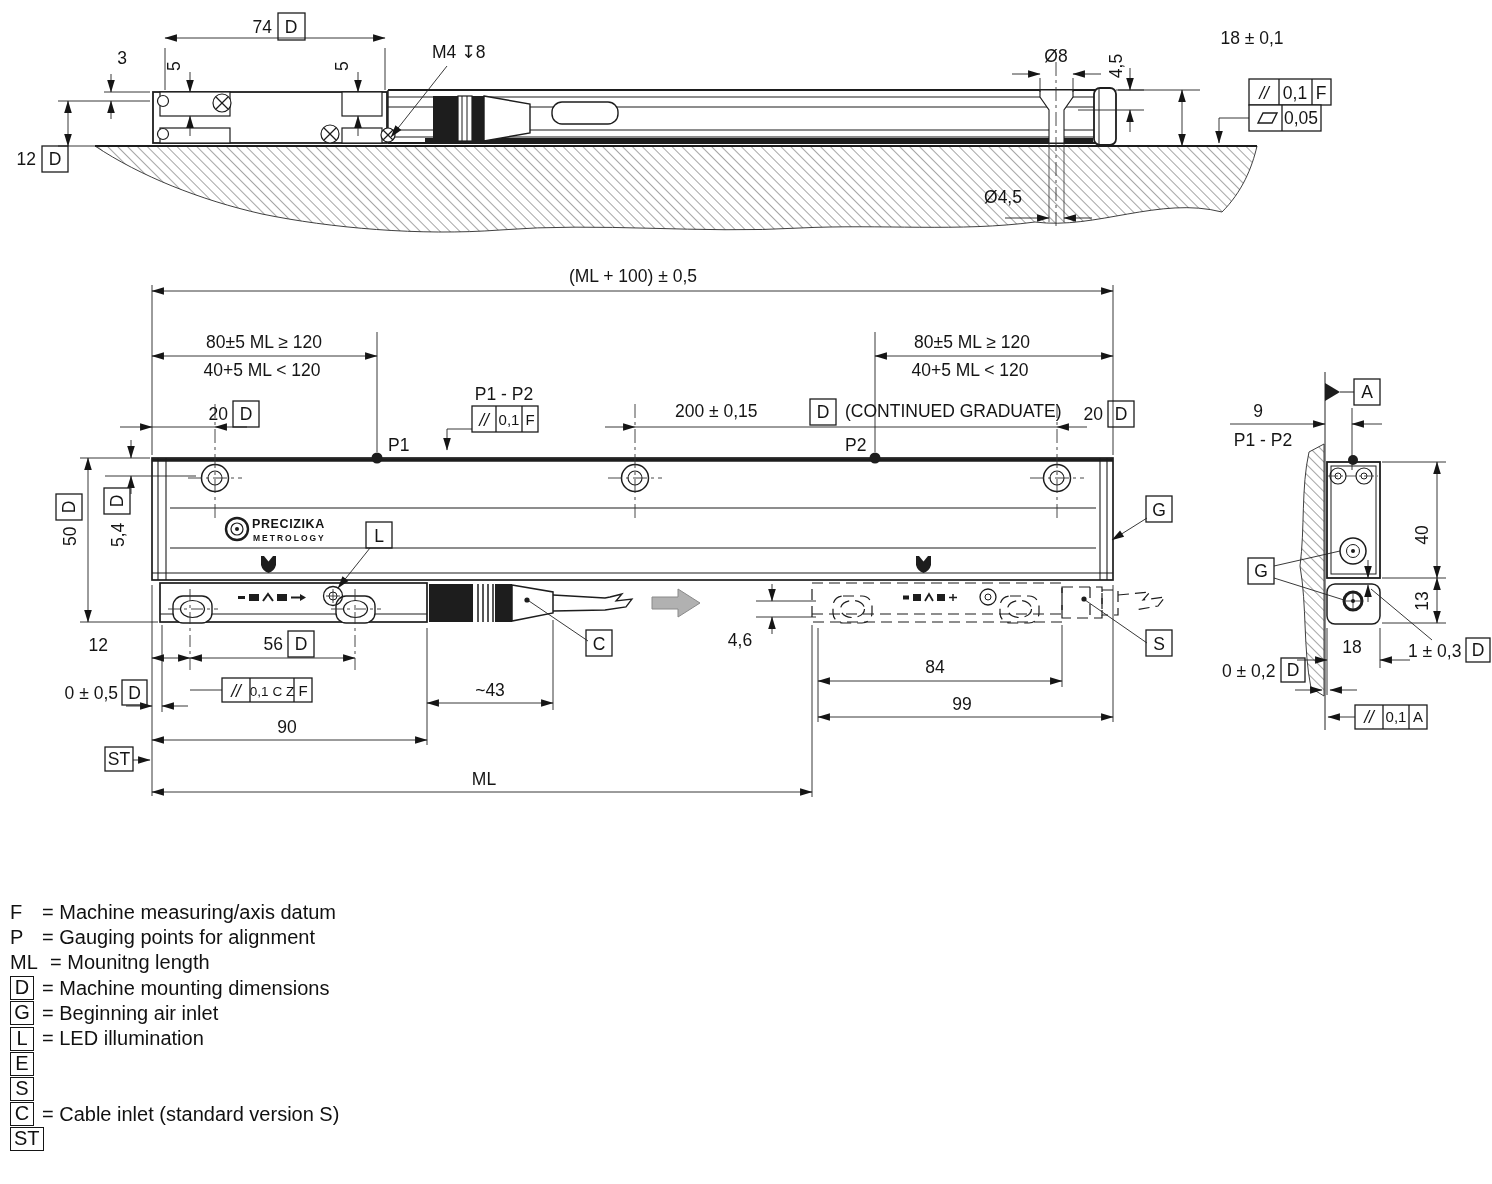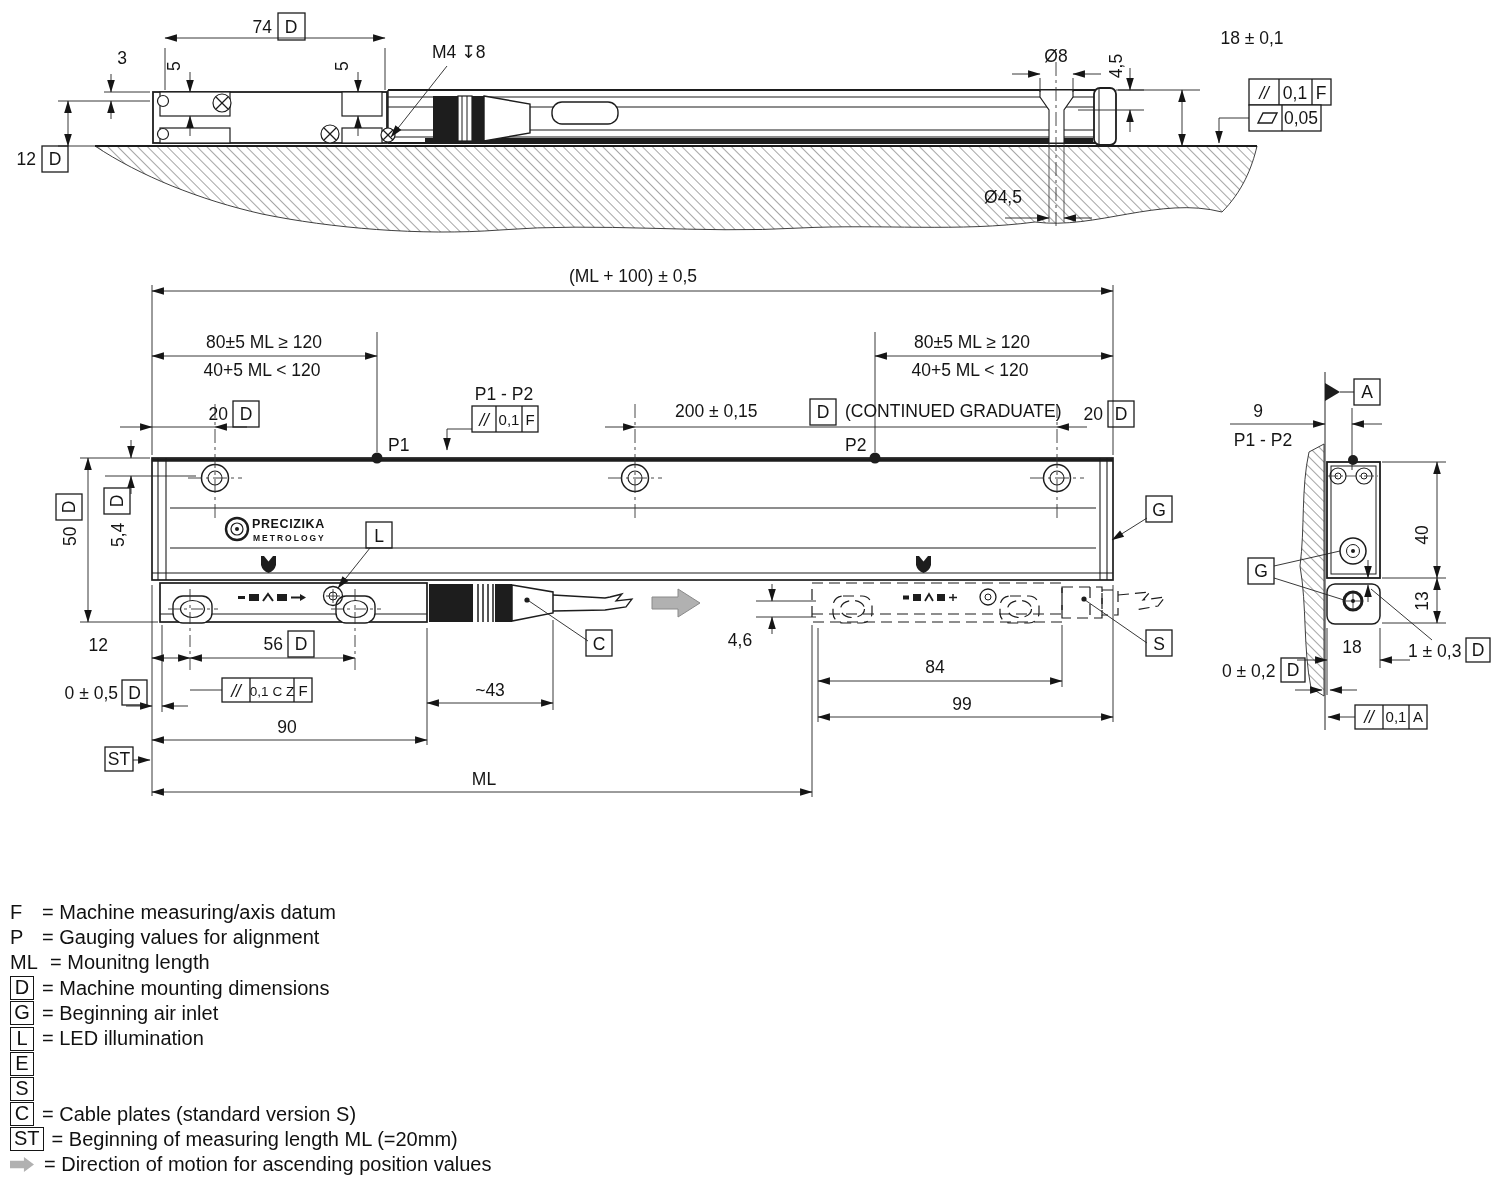--- a/index.html
+++ b/index.html
@@ -527,21 +527,21 @@
 </svg>
 
 
 <div class="legend">
   <div class="legend-row">
       <span class="lk">F</span>
       <span class="ltext">= Machine measuring/axis datum</span>
     </div>
   <div class="legend-row">
       <span class="lk">P</span>
-      <span class="ltext">= Gauging values for alignment</span>
+      <span class="ltext">= Gauging points for alignment</span>
     </div>
   <div class="legend-row">
       <span class="lk wide">ML</span>
       <span class="ltext">= Mounitng length</span>
     </div>
   <div class="legend-row">
       <span class="lk boxed">D</span>
       <span class="ltext">= Machine mounting dimensions</span>
     </div>
   <div class="legend-row">
@@ -553,26 +553,21 @@
       <span class="ltext">= LED illumination</span>
     </div>
   <div class="legend-row">
       <span class="lk boxed">E</span>
     </div>
   <div class="legend-row">
       <span class="lk boxed">S</span>
     </div>
   <div class="legend-row">
       <span class="lk boxed">C</span>
-      <span class="ltext">= Cable plates (standard version S)</span>
+      <span class="ltext">= Cable inlet (standard version S)</span>
     </div>
   <div class="legend-row">
       <span class="lk boxed">ST</span>
-      <span class="ltext">= Beginning of measuring length ML (=20mm)</span>
-    </div>
-  <div class="legend-row">
-      <span class="dir-arrow"></span>
-      <span class="ltext">= Direction of motion for ascending position values</span>
     </div>
 </div>
 
 
 
 
 </body></html>

